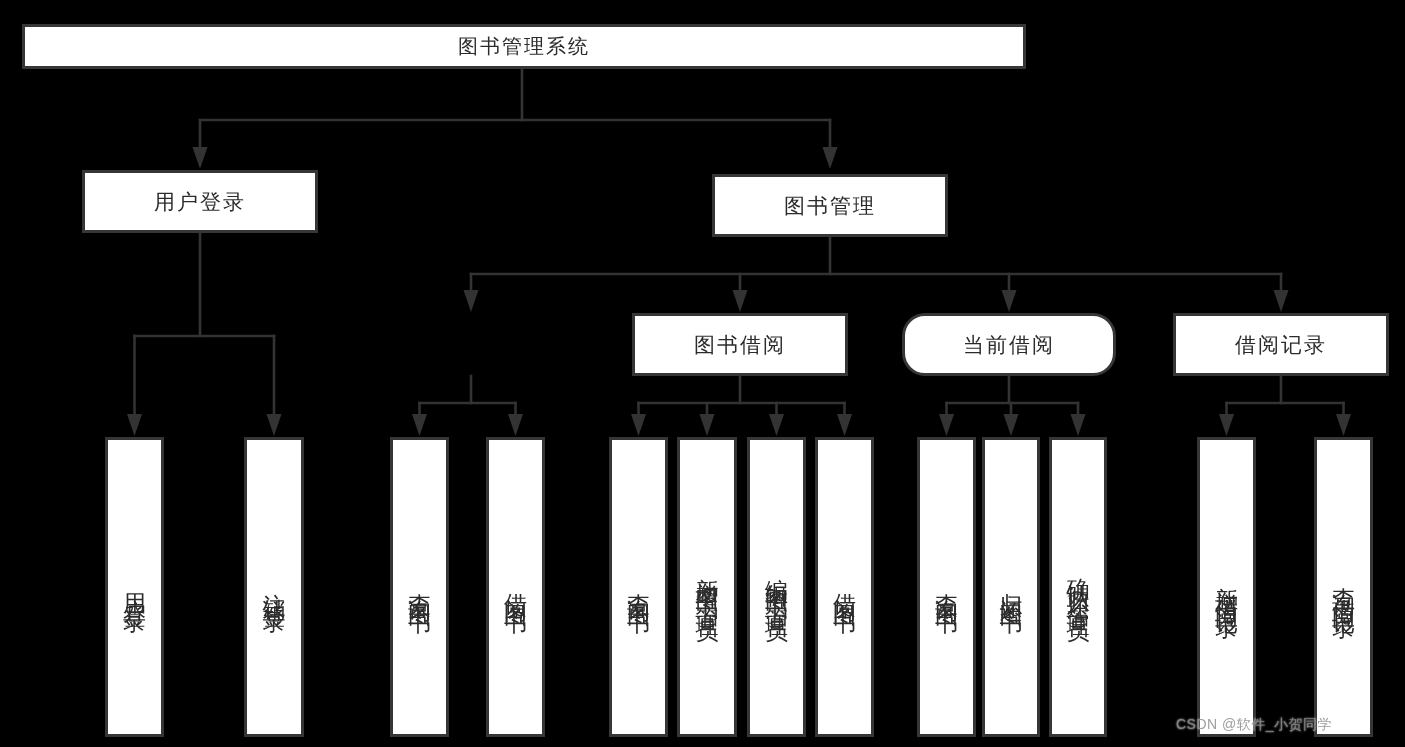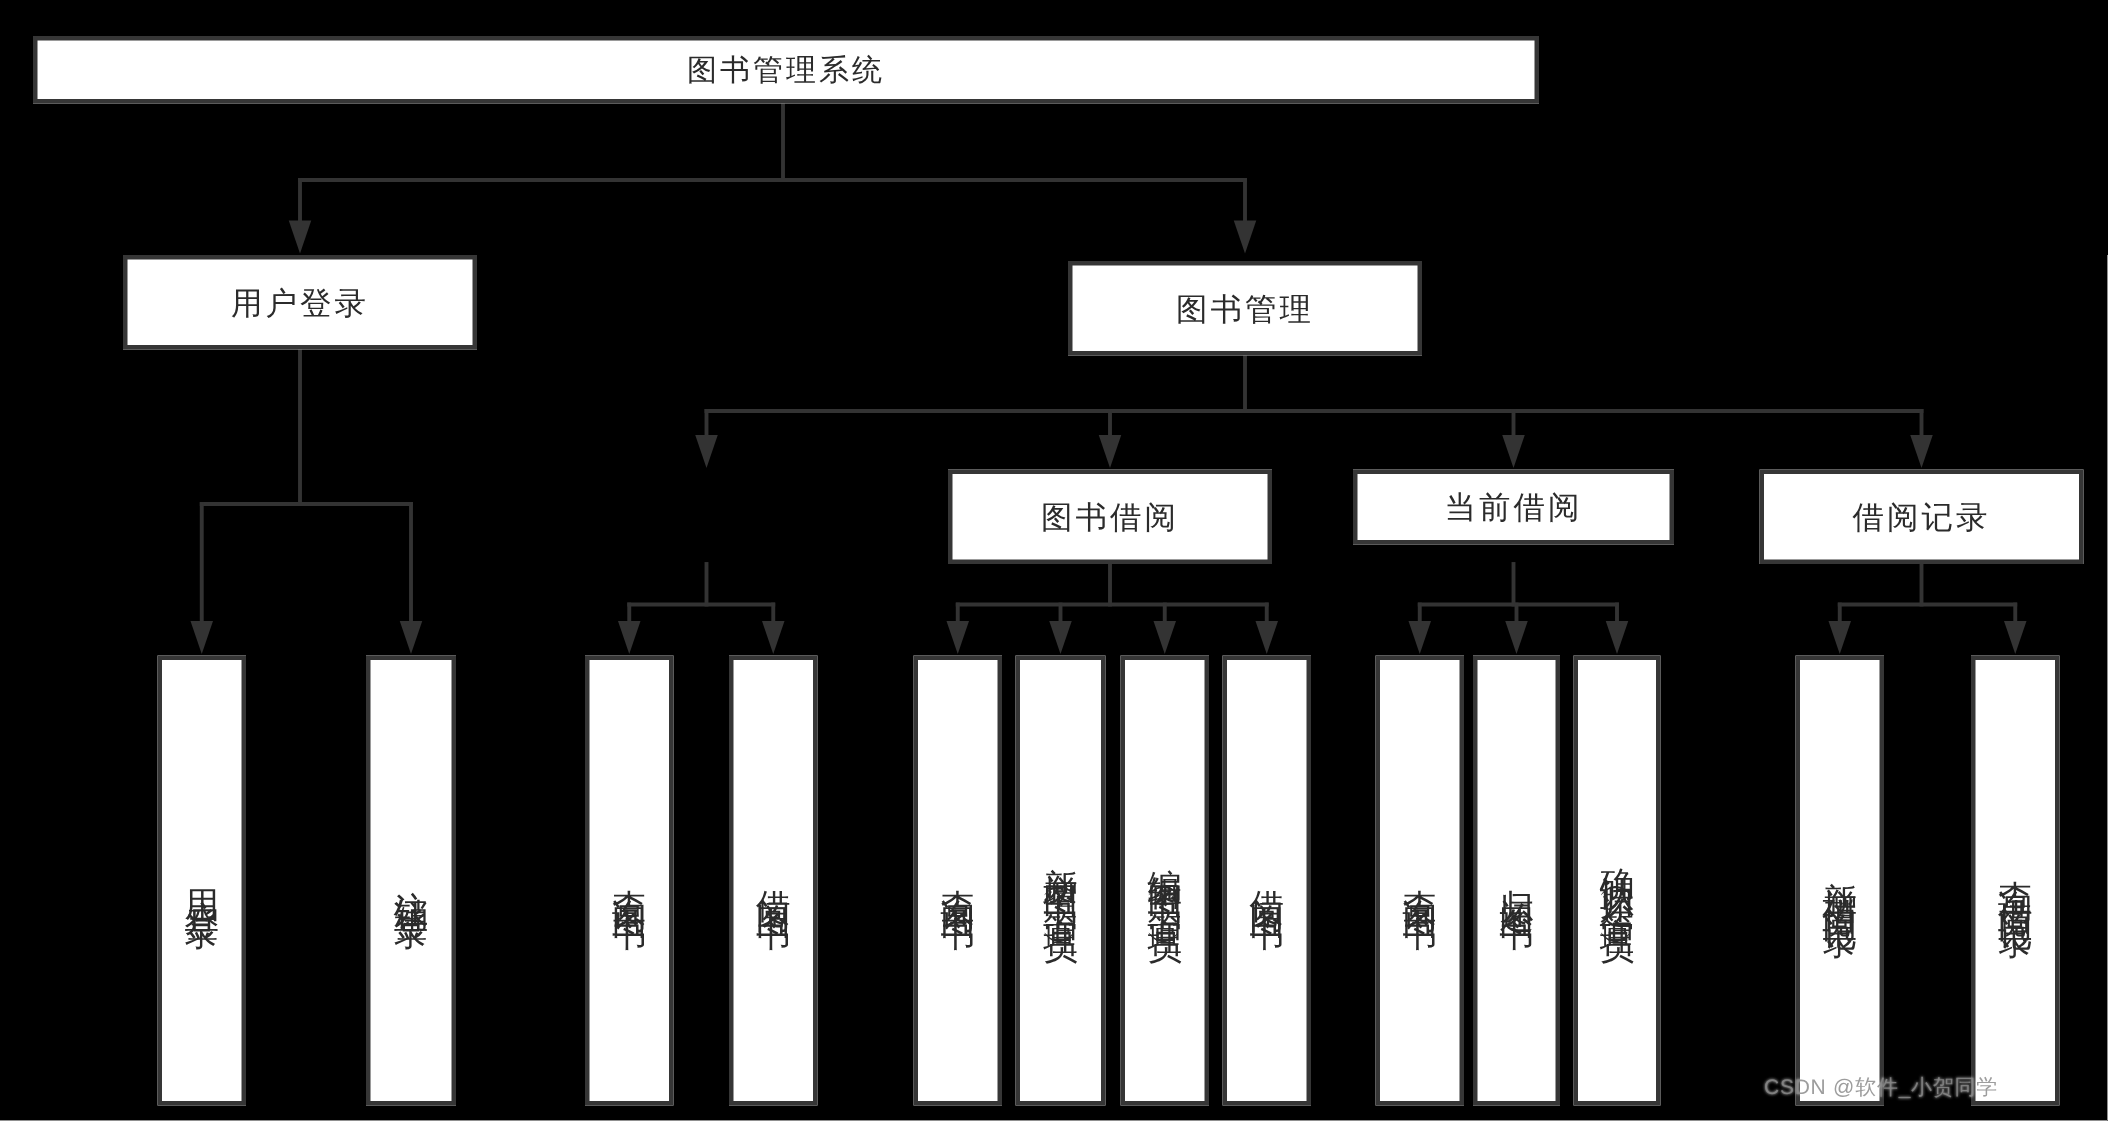--- a/index.html
+++ b/index.html
@@ -159,21 +159,21 @@
   <div class="node h" style="left:82px; top:170px; width:236px; height:63px;">
     <span class="lbl">用户登录</span>
   </div>
   <div class="node h" style="left:712px; top:174px; width:236px; height:63px;">
     <span class="lbl">图书管理</span>
   </div>
 
   <div class="node h" style="left:632px; top:313px; width:216px; height:63px;">
     <span class="lbl">图书借阅</span>
   </div>
-  <div class="node h" style="left:902px; top:313px; width:214px; height:50px;">
+  <div class="node h" style="left:902px; top:313px; width:214px; height:63px;border-radius:23px;">
     <span class="lbl">当前借阅</span>
   </div>
   <div class="node h" style="left:1173px; top:313px; width:216px; height:63px;">
     <span class="lbl">借阅记录</span>
   </div>
 
   <div class="node leaf" style="left:105px; top:437px; width:59px; height:300px;">
     <span class="lbl">用户登录</span>
   </div>
   <div class="node leaf" style="left:244px; top:437px; width:60px; height:300px;">

